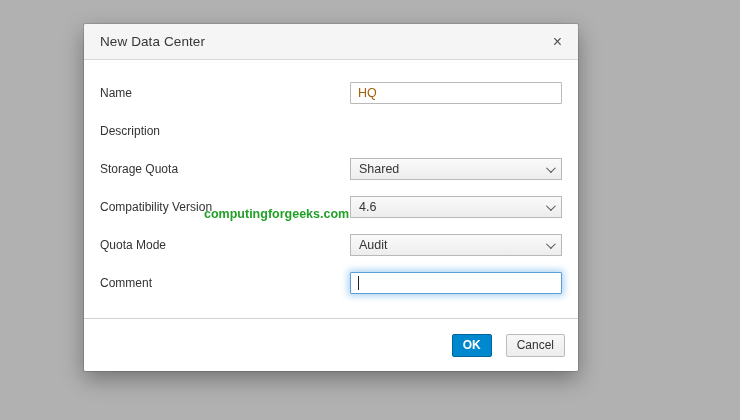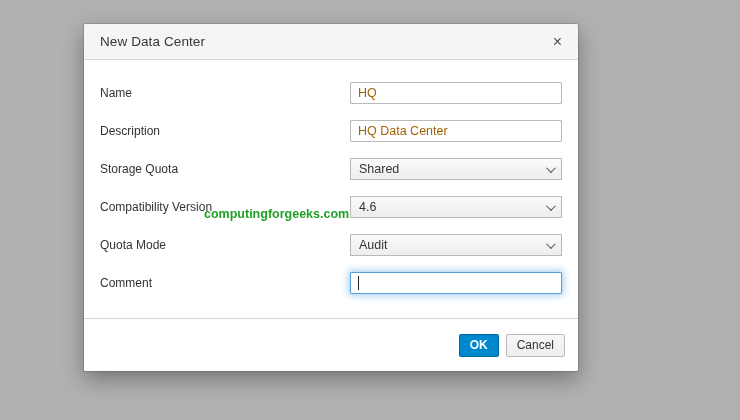--- a/index.html
+++ b/index.html
@@ -115,21 +115,21 @@
     font-weight: bold;
     color: #23a127;
     white-space: nowrap;
   }
   .modal-footer {
     flex: 0 0 53px;
     border-top: 1px solid #d2d2d2;
     display: flex;
     align-items: center;
     justify-content: flex-end;
-    gap: 7px;
+    gap: 14px;
     padding: 0 13px;
     border-radius: 0 0 2px 2px;
     background: #ffffff;
   }
   .btn {
     height: 23px;
     font-family: "Liberation Sans", sans-serif;
     font-size: 12px;
     border-radius: 2px;
     padding: 0 10px;
@@ -162,23 +162,20 @@
 
       <div class="form-row">
         <span class="field-label">Name</span>
         <span class="control">
           <input class="text-input" type="text" value="HQ" style="">
         </span>
       </div>
 
       <div class="form-row">
         <span class="field-label">Description</span>
-        <span class="control">
-          <input class="text-input" type="text" value="HQ Data Center" style="">
-        </span>
       </div>
 
       <div class="form-row">
         <span class="field-label">Storage Quota</span>
         <span class="control">
           <div class="select-box">
             <span>Shared</span>
             <span class="chevron"></span>
           </div>
         </span>

